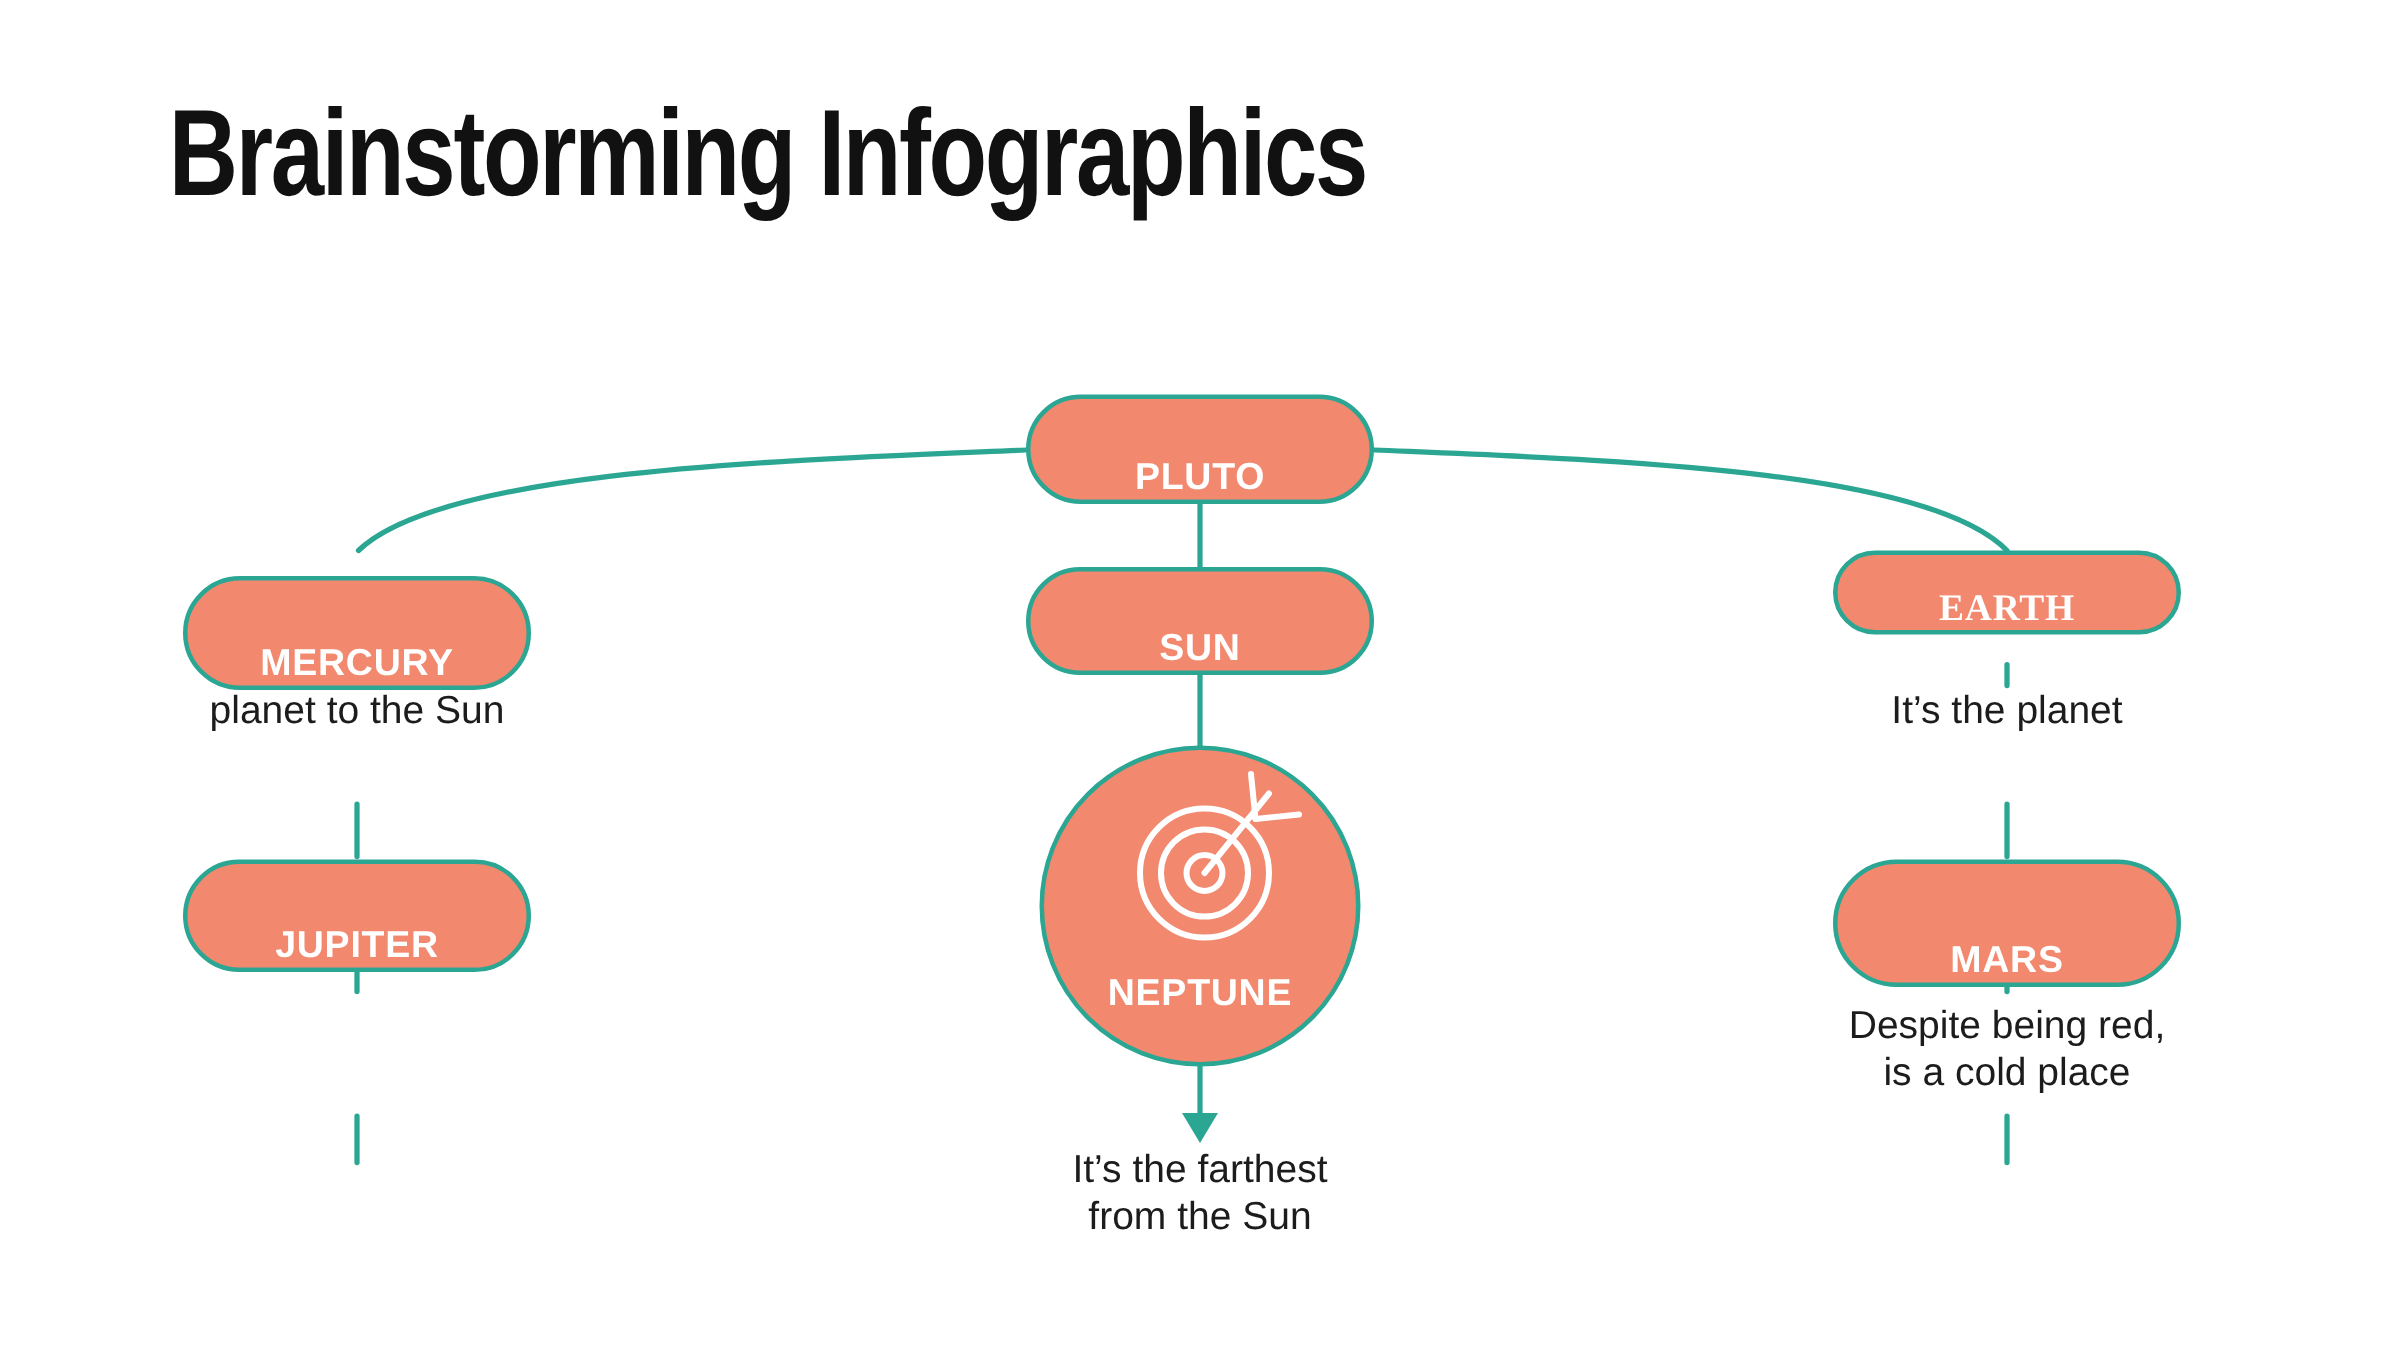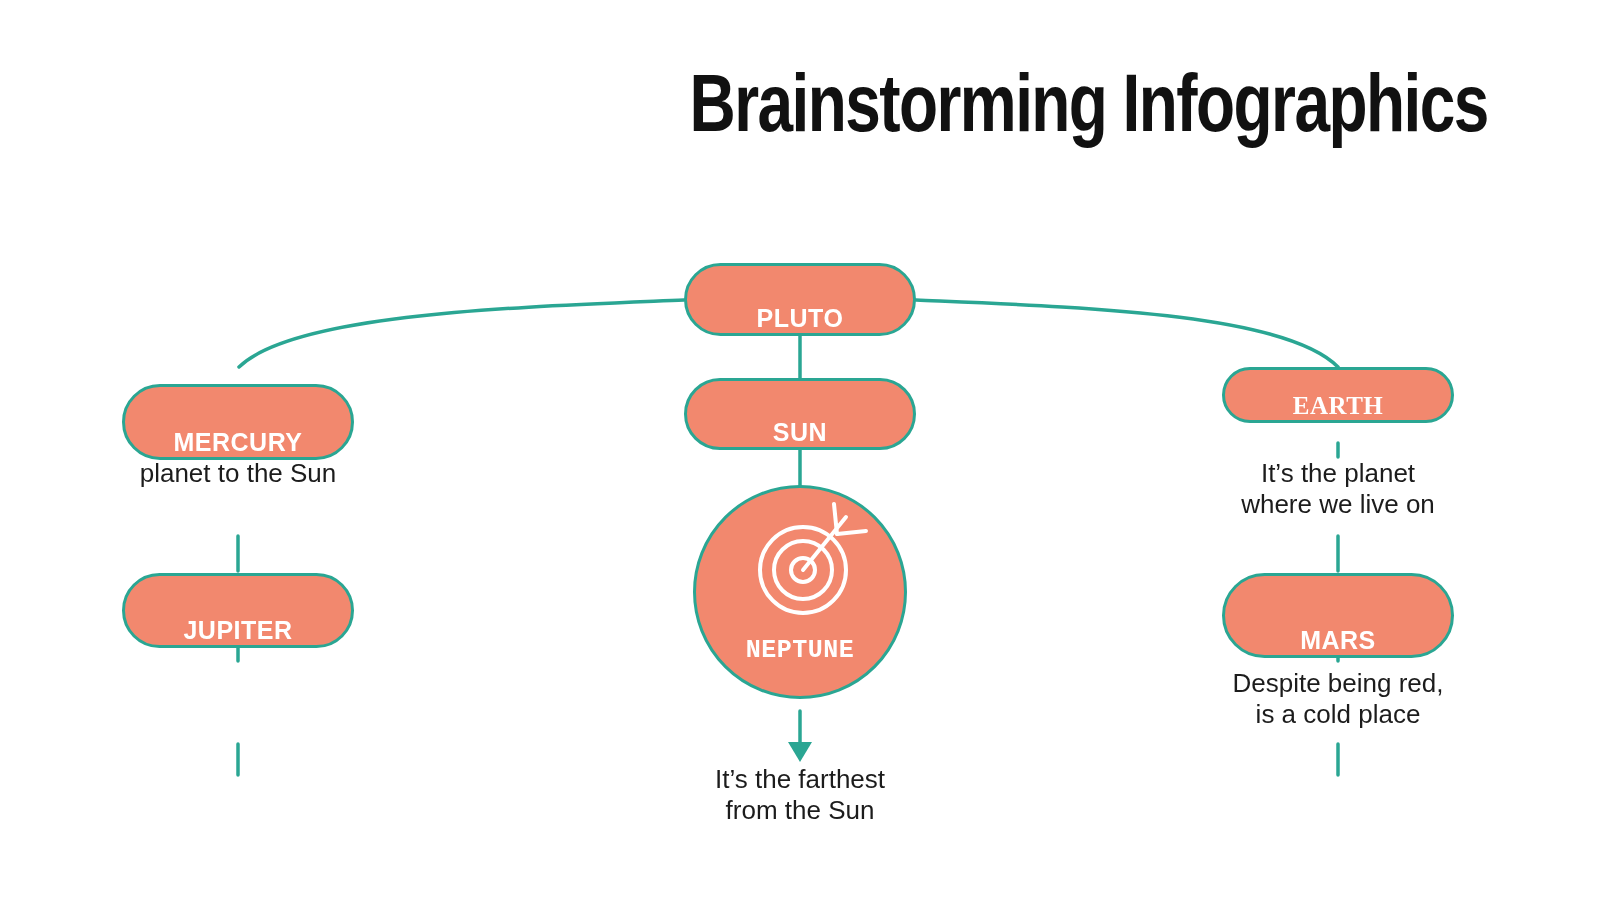--- a/index.html
+++ b/index.html
@@ -10,45 +10,44 @@
     --title-color:#111111;
     --background:#FFFFFF;
   }
   *{margin:0;padding:0;box-sizing:border-box;}
   html,body{background:#fff;}
   .canvas{
     position:relative;width:1600px;height:900px;
     background:var(--background);overflow:hidden;
     font-family:"Liberation Sans","DejaVu Sans",sans-serif;
   }
-  .title-wrap{position:absolute;top:56px;left:0;width:1600px;text-align:right;}
+  .title-wrap{position:absolute;top:56px;left:0;width:1600px;text-align:left;}
   .title{
     display:inline-block;
     font-size:82px;font-weight:bold;letter-spacing:-2px;
     color:var(--title-color);
     transform:scaleX(0.78);transform-origin:50% 50%;
     white-space:nowrap;
   }
   svg.wires{position:absolute;left:0;top:0;width:1600px;height:900px;pointer-events:none;}
   .wire{stroke:var(--line);stroke-width:3.5;fill:none;stroke-linecap:round;}
   .arrowhead{fill:var(--line);stroke:none;}
   .pill{
     position:absolute;
     background:var(--node-fill);
     border:3px solid var(--line);
     border-radius:45px;
     display:flex;align-items:flex-end;justify-content:center;
     color:var(--node-text);font-weight:bold;font-size:25px;letter-spacing:0.5px;
   }
   .bubble{
-    position:absolute;left:693px;top:485px;width:214px;height:214px;
+    position:absolute;left:693px;top:497px;width:214px;height:214px;
     background:var(--node-fill);
     border:3px solid var(--line);
     border-radius:50%;
-    font-family:Liberation Mono, monospace;
   }
   .bubble .bubble-label{
     position:absolute;left:0;top:148px;width:100%;text-align:center;
     color:var(--node-text);font-weight:bold;font-size:25px;letter-spacing:0.5px;
   }
   .bubble svg.target{position:absolute;left:0;top:0;width:214px;height:214px;}
   .target .t{stroke:#fff;stroke-width:4;fill:none;stroke-linecap:round;}
   .desc{
     position:absolute;width:300px;text-align:center;
     color:var(--text);font-size:26px;line-height:31px;
@@ -120,21 +119,20 @@
     <div class="bubble-label">NEPTUNE</div>
   </div>
 
   <div class="desc" style="left:88px;top:458px;">
     <div>planet to the Sun</div>
   </div>
 
 
   <div class="desc" style="left:1188px;top:458px;">
     <div>It’s the planet</div>
-    <div>where we live on</div>
   </div>
 
   <div class="desc" style="left:650px;top:764px;">
     <div>It’s the farthest</div>
     <div>from the Sun</div>
   </div>
 
   <div class="desc" style="left:1188px;top:668px;">
     <div>Despite being red,</div>
     <div>is a cold place</div>

